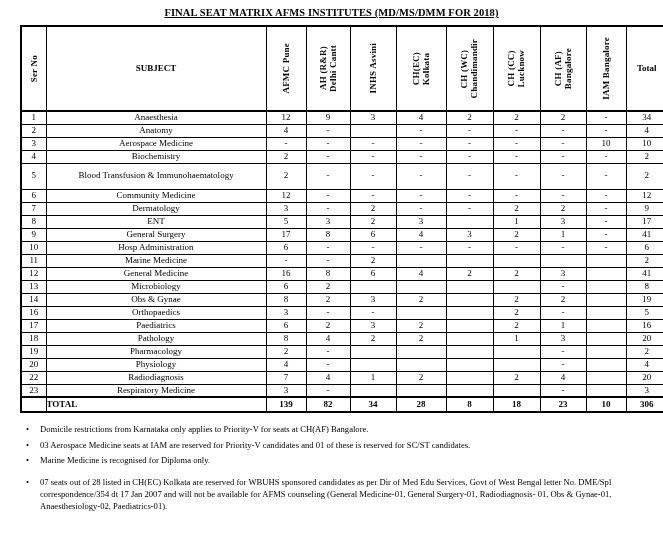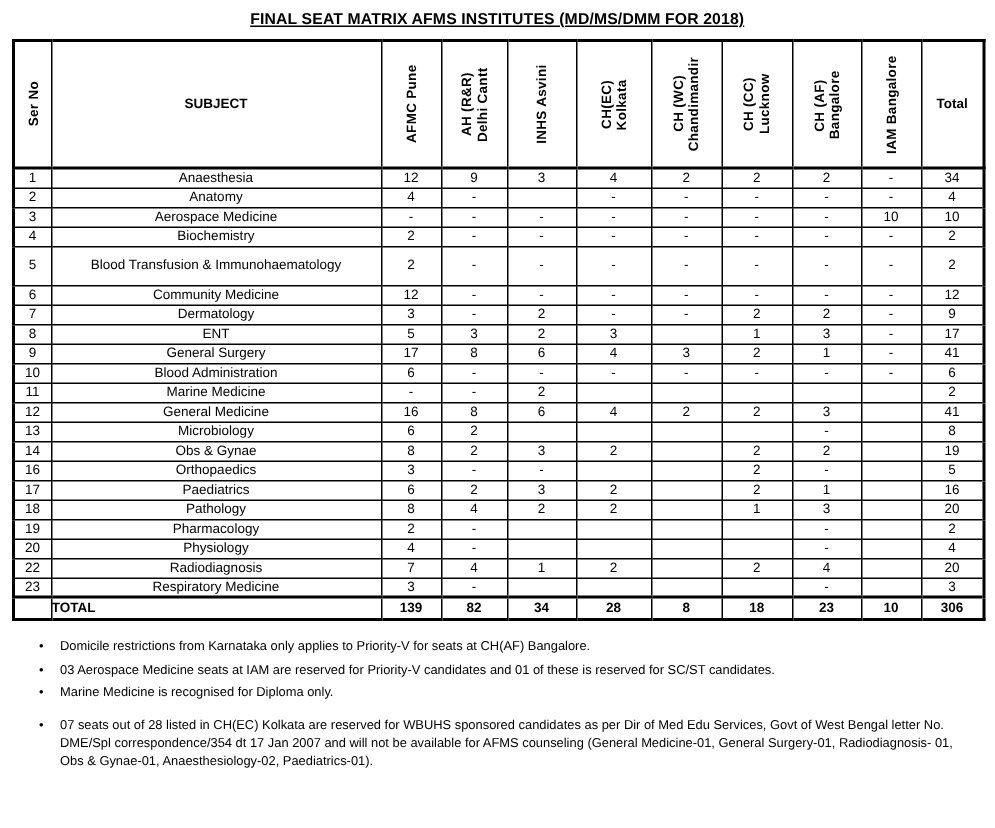--- a/index.html
+++ b/index.html
@@ -13,34 +13,36 @@
     font-family: "Liberation Sans", sans-serif;
     color: #000000;
     overflow: hidden;
     position: relative;
   }
   .page {
     width: 663px;
     height: 552px;
     position: relative;
     box-sizing: border-box;
+    font-family: Liberation Serif, serif;
   }
   .doc-title {
     text-align: center;
     font-size: 10.5px;
     font-weight: bold;
     letter-spacing: 0.1px;
     padding-top: 7px;
     padding-bottom: 7px;
   }
   .doc-title span {
     text-decoration: underline;
   }
   .matrix-wrap {
     padding: 0 24px 0 8px;
+    margin-left: 12px;
   }
   table.matrix {
     border-collapse: collapse;
     width: 647px;
     table-layout: fixed;
     font-size: 9px;
   }
   table.matrix td, table.matrix th {
     border: 1px solid #000000;
     padding: 0;
@@ -307,21 +309,21 @@
             <td class="num">6</td>
             <td class="num">4</td>
             <td class="num">3</td>
             <td class="num">2</td>
             <td class="num">1</td>
             <td class="num">-</td>
             <td class="totalcol">41</td>
           </tr>
           <tr>
             <td class="ser">10</td>
-            <td class="subject">Blood Administration</td>
+            <td class="subject">Hosp Administration</td>
             <td class="num">6</td>
             <td class="num">-</td>
             <td class="num">-</td>
             <td class="num">-</td>
             <td class="num">-</td>
             <td class="num">-</td>
             <td class="num">-</td>
             <td class="num">-</td>
             <td class="totalcol">6</td>
           </tr>

